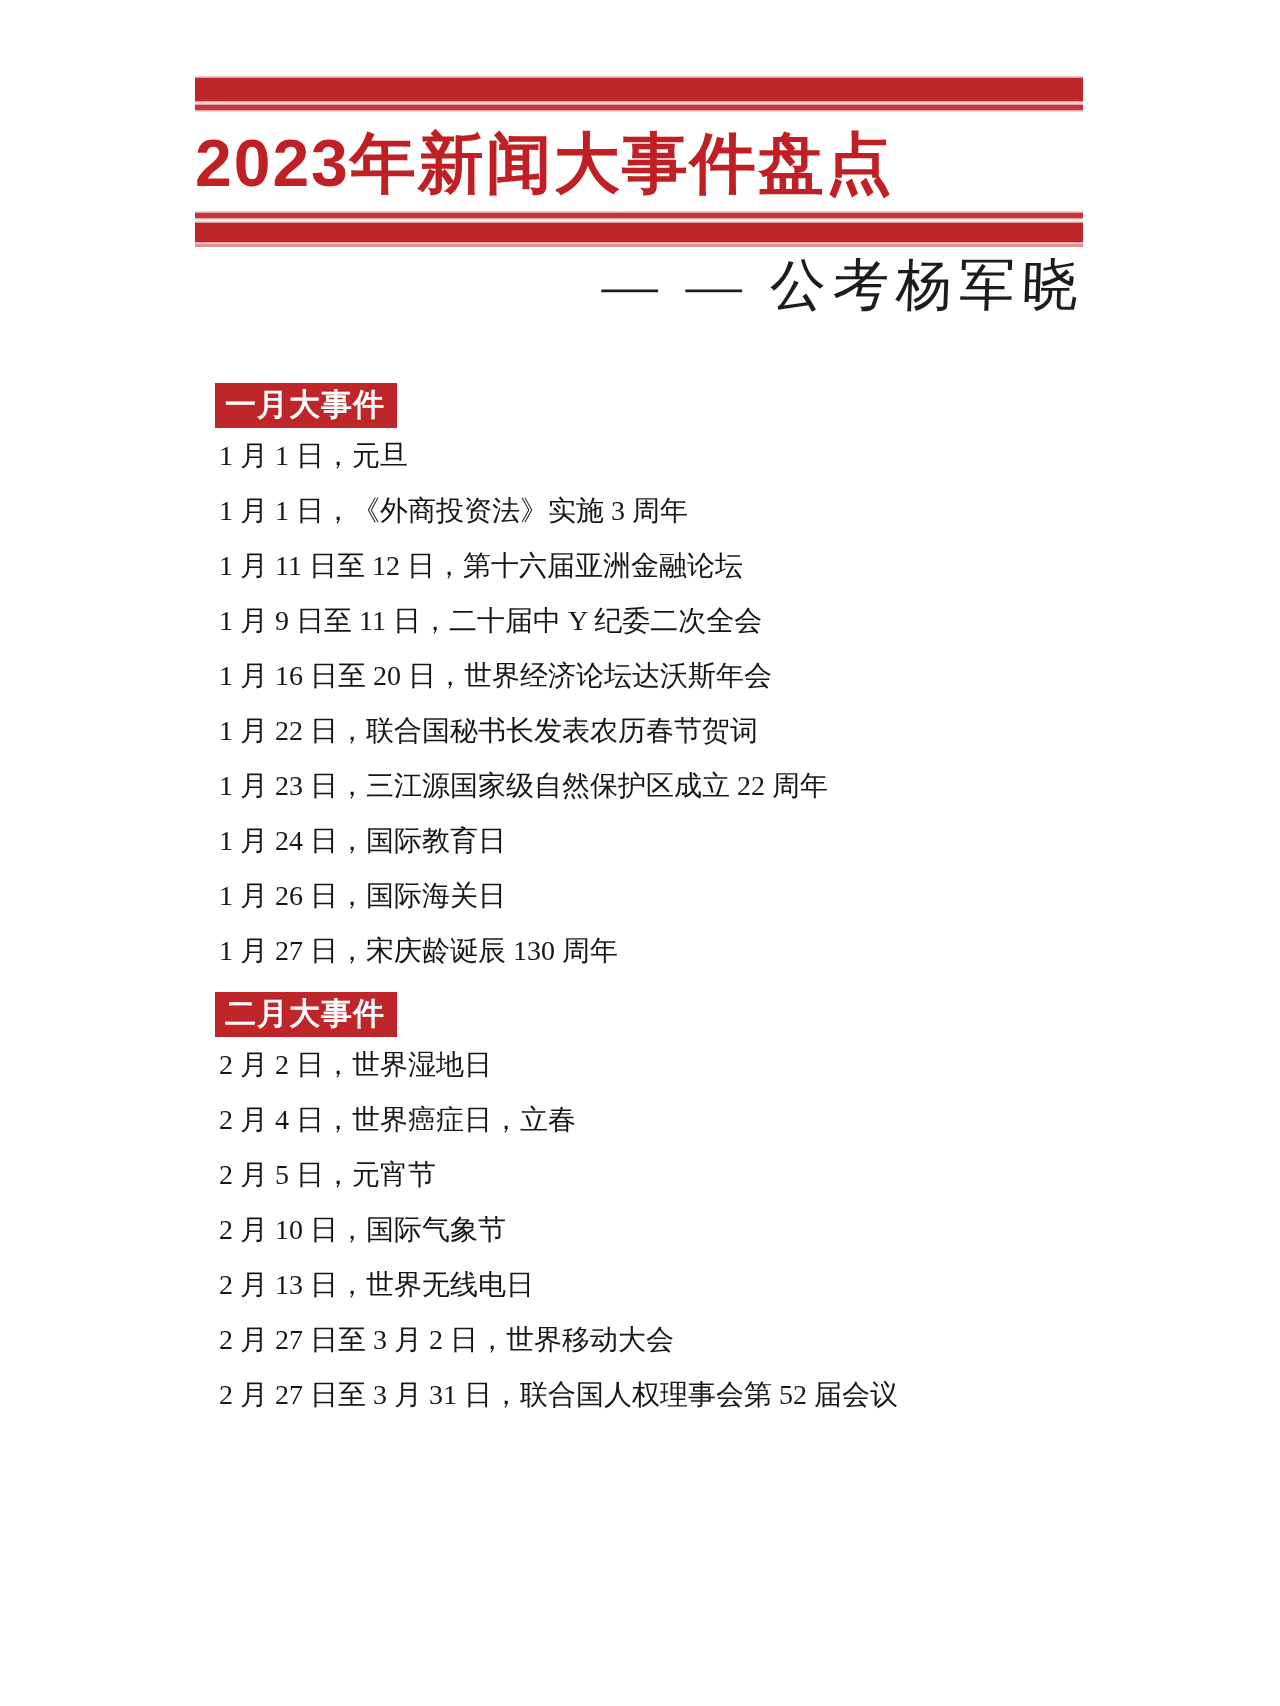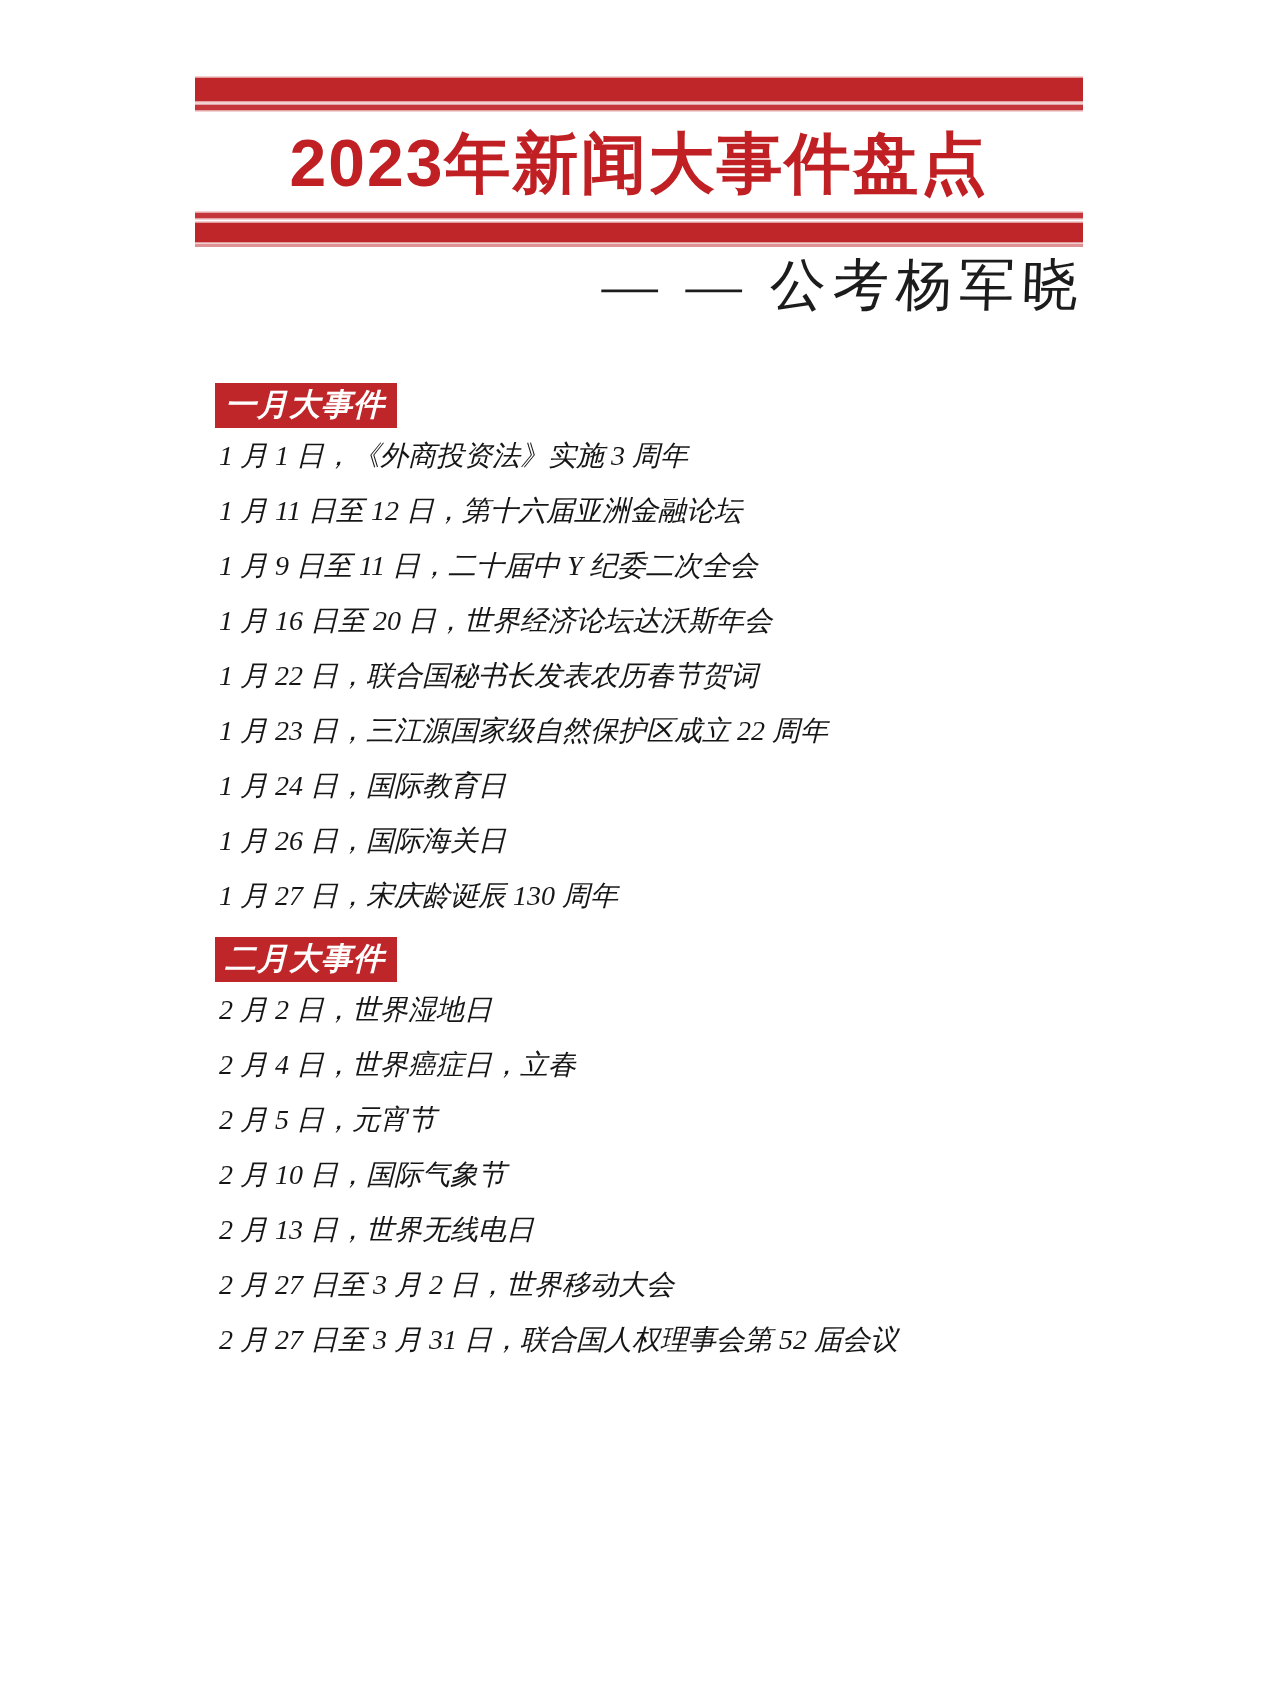--- a/index.html
+++ b/index.html
@@ -24,21 +24,20 @@
   .bar{background:var(--accent-red);}
   .bar.rough{box-shadow:0 1.5px 0 rgba(191,38,41,.45), 0 -1.5px 0 rgba(191,38,41,.45);}
   .bar-thick-top{height:23px;}
   .bar-thin-top{height:5px;margin-top:4px;opacity:.92;}
   .doc-title{
     font-family:"Liberation Sans","DejaVu Sans",sans-serif;
     font-weight:bold;
     font-size:66px;
     line-height:1.0;
     color:var(--title-red);
-    text-align:center;
     letter-spacing:2px;
     margin:20px 0 17px 0;
     white-space:nowrap;
   }
   .bar-thin-bottom{height:5px;opacity:.92;}
   .bar-thick-bottom{height:19px;margin-top:5px;}
   .bar-faint-bottom{height:3px;margin-top:2px;opacity:.5;}
 
   
   .byline{
@@ -48,21 +47,21 @@
     font-size:56px;
     line-height:1.2;
     color:#1c1c1c;
     letter-spacing:7px;
     white-space:nowrap;
     transform:skewX(-2deg);
   }
 
   
   .sections{
-    position:absolute;left:215px;top:383px;width:1010px;font-style:italic;
+    position:absolute;left:215px;top:383px;width:1010px;
   }
   .section-label{
     display:inline-block;
     background:var(--accent-red);
     color:var(--label-text);
     font-family:"Liberation Sans","DejaVu Sans",sans-serif;
     font-weight:bold;
     font-size:31px;
     line-height:1;
     padding:6px 12px 8px 10px;
@@ -100,20 +99,21 @@
     <h1 class="doc-title">2023年新闻大事件盘点</h1>
     <div class="bar rough bar-thin-bottom"></div>
     <div class="bar rough bar-thick-bottom"></div>
     <div class="bar bar-faint-bottom"></div>
   </div>
 
   <div class="byline">— — 公考杨军晓</div>
 
   <div class="sections">
       <section><div class="section-label">一月大事件</div><ul class="event-list">
+          <li class="event-item">1 月 1 日，元旦</li>
           <li class="event-item">1 月 1 日，《外商投资法》实施 3 周年</li>
           <li class="event-item">1 月 11 日至 12 日，第十六届亚洲金融论坛</li>
           <li class="event-item">1 月 9 日至 11 日，二十届中 Y 纪委二次全会</li>
           <li class="event-item">1 月 16 日至 20 日，世界经济论坛达沃斯年会</li>
           <li class="event-item">1 月 22 日，联合国秘书长发表农历春节贺词</li>
           <li class="event-item">1 月 23 日，三江源国家级自然保护区成立 22 周年</li>
           <li class="event-item">1 月 24 日，国际教育日</li>
           <li class="event-item">1 月 26 日，国际海关日</li>
           <li class="event-item">1 月 27 日，宋庆龄诞辰 130 周年</li>
         </ul></section>

